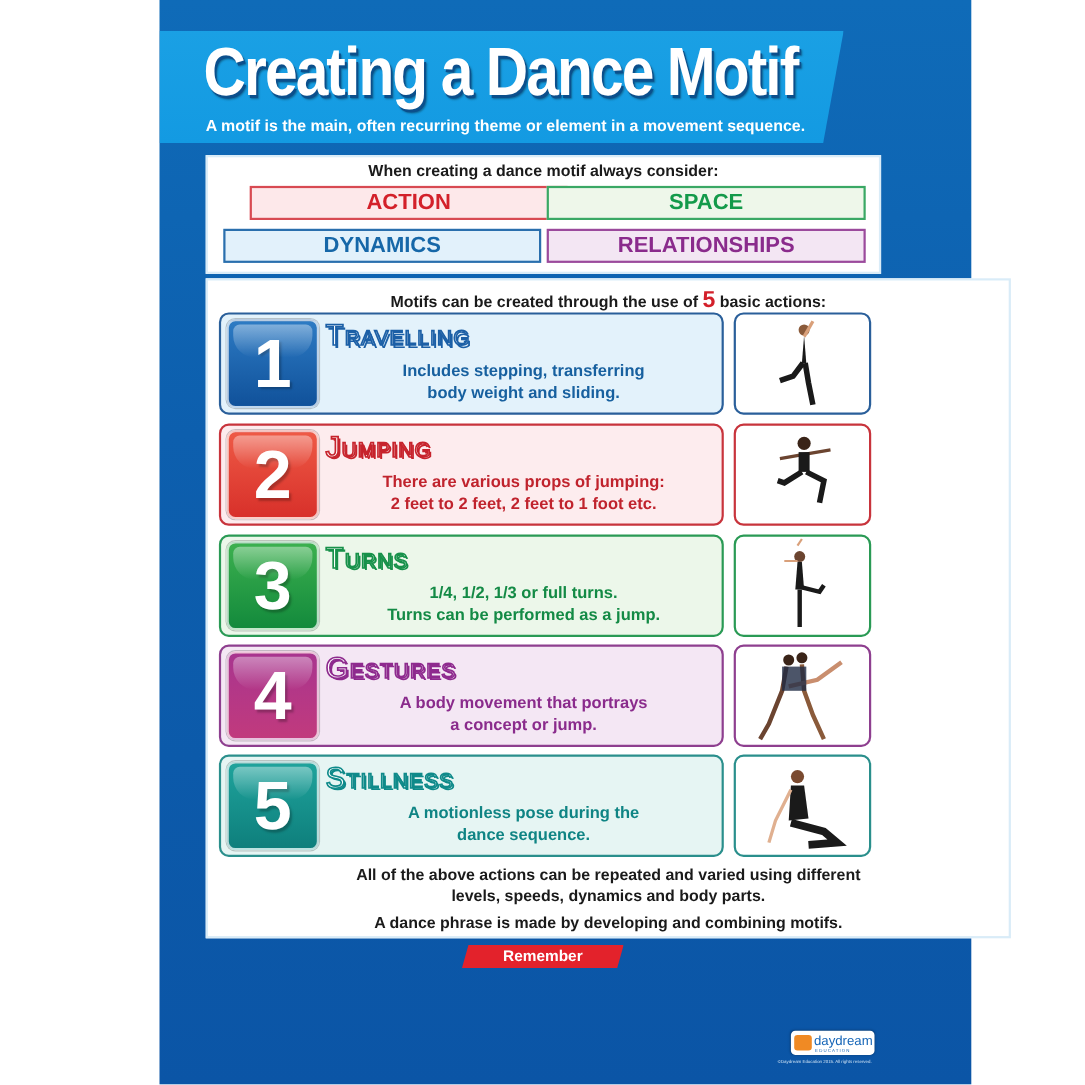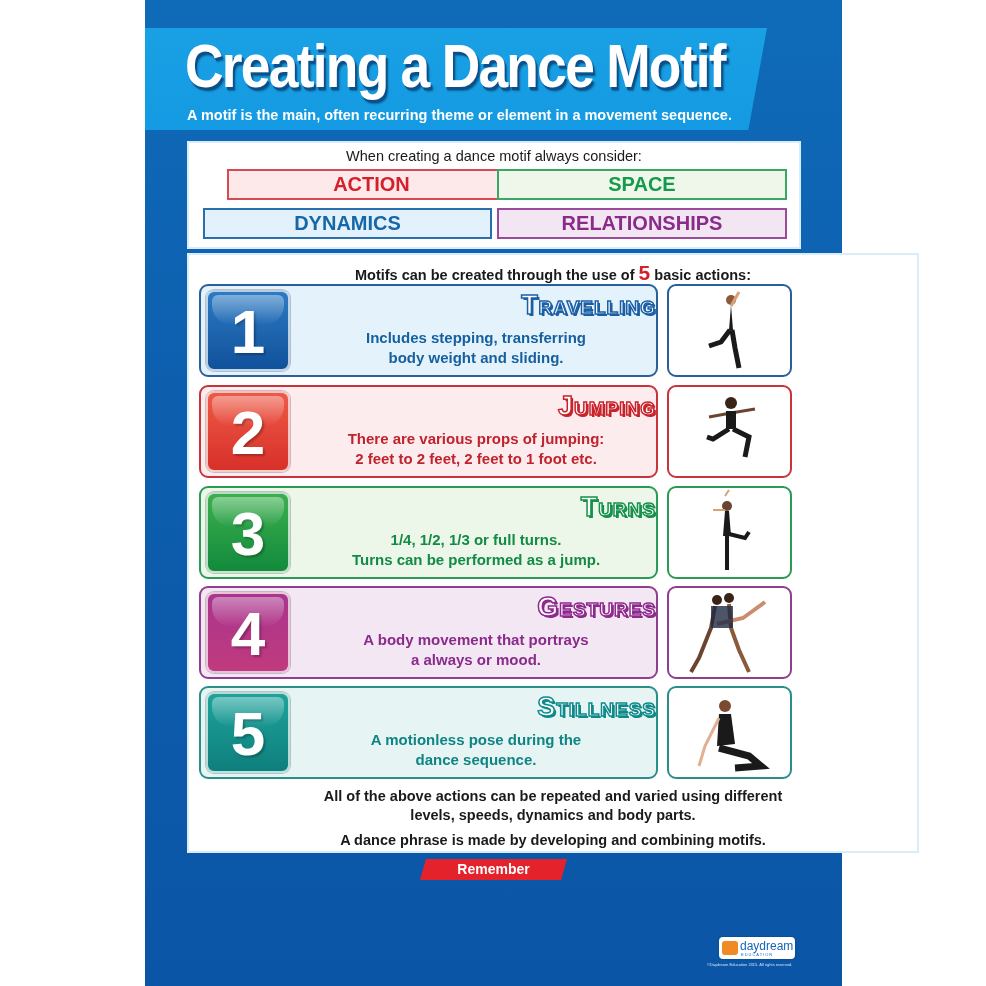--- a/index.html
+++ b/index.html
@@ -1,39 +1,40 @@
 <!DOCTYPE html>
 <html><head>
 <meta charset="utf-8">
 <style>
   html, body { margin: 0; padding: 0; background: #ffffff; }
   body { width: 986px; height: 986px; position: relative; overflow: hidden; font-family: "Liberation Sans", "DejaVu Sans", sans-serif; }
   .poster {
     position: absolute; left: 145px; top: 0; width: 697px; height: 986px;
     background: linear-gradient(180deg, #0f6bb8 0%, #0d5fae 40%, #0b55a6 100%);
+    padding-left: 41px;
   }
   .title-banner {
     position: absolute; left: 0; top: 28px; width: 622px; height: 102px;
     background: linear-gradient(180deg, #1aa0e4 0%, #139ae2 100%);
     clip-path: polygon(0 0, 100% 0, 97% 100%, 0 100%);
     box-shadow: 0 2px 4px rgba(0,0,0,0.25);
   }
   .title-text {
     position: absolute; left: 40px; top: 2px; font-family: "Liberation Sans", sans-serif; font-weight: bold;
     font-size: 62px; color: #ffffff; letter-spacing: -2px; transform: scaleX(0.86); transform-origin: left top;
     text-shadow: 2px 3px 0 #0b4f8c, 3px 4px 2px rgba(0,0,0,0.35); white-space: nowrap;
   }
   .subtitle-text {
     position: absolute; left: 42px; top: 79px; font-size: 14.5px; font-weight: bold; color: #ffffff; white-space: nowrap;
   }
   .panel {
     position: absolute; background: #ffffff; border: 2px solid #d9ecf8; box-sizing: border-box;
   }
   .consider-panel { left: 42px; top: 141px; width: 614px; height: 108px; }
-  .consider-heading { position: absolute; left: 0; right: 0; top: 5px; text-align: center; font-size: 14.5px; font-weight: normal; color: #1a1a1a; }
+  .consider-heading { position: absolute; left: 0; right: 0; top: 5px; text-align: center; font-size: 14.5px; font-weight: bold; color: #1a1a1a; }
   .consider-box {
     position: absolute; height: 31px; box-sizing: border-box; border: 2px solid; text-align: center;
     font-size: 20px; font-weight: bold; line-height: 27px;
   }
   .actions-panel { left: 42px; top: 253px; width: 732px; height: 600px; }
   .actions-heading { position: absolute; left: 0; right: 0; top: 6px; text-align: center; font-size: 14.5px; font-weight: bold; color: #1a1a1a; }
   .actions-heading .five { color: #d3202a; font-size: 21px; }
   .action-row { position: absolute; left: 10px; width: 595px; height: 93px; }
   .action-card {
     position: absolute; left: 0; top: 0; width: 459px; height: 93px; border: 2px solid; border-radius: 9px; box-sizing: border-box;
@@ -43,22 +44,22 @@
     border: 2px solid rgba(255,255,255,0.7);
     box-shadow: 0 0 0 1px rgba(0,0,0,0.2);
     color: #ffffff; font-size: 62px; font-weight: bold; text-align: center; line-height: 80px;
     text-shadow: 2px 2px 2px rgba(0,0,0,0.25);
   }
   .num-tile::before {
     content: ""; position: absolute; left: 4px; right: 4px; top: 3px; height: 30px; border-radius: 6px 6px 20px 20px;
     background: linear-gradient(180deg, rgba(255,255,255,0.4), rgba(255,255,255,0));
   }
   .action-title {
-    position: absolute; left: 95px; right: 0; top: 4px; text-align: right;
-    font-size: 27px; font-weight: bold; color: #ffffff; letter-spacing: 1px; font-variant: small-caps;
+    position: absolute; left: 95px; right: 0; top: 4px; text-align: left;
+    font-size: 27px; font-weight: normal; color: #ffffff; letter-spacing: 1px; font-variant: small-caps;
   }
   .action-desc {
     position: absolute; left: 95px; right: 0; top: 42px; text-align: center; font-size: 15px; font-weight: bold; line-height: 20px;
   }
   .photo-card {
     position: absolute; left: 468px; top: 0; width: 125px; height: 93px; border: 2px solid; border-radius: 9px; box-sizing: border-box;
     background: #ffffff; overflow: hidden;
   }
   .photo-card svg { position: absolute; left: 0; top: 0; }
   .footer-note { position: absolute; left: 0; right: 0; text-align: center; font-size: 14.5px; font-weight: bold; color: #1a1a1a; line-height: 19px; }
@@ -165,21 +166,21 @@
         </svg>
       </div>
     </div>
 
     <div class="action-row" id="row3" style="top:331px;">
       <div class="action-card" style="background: rgb(244, 231, 244); border-color: rgb(142, 63, 143);">
         <div class="num-tile" style="background: linear-gradient(rgb(168, 53, 143), rgb(193, 58, 125));">4</div>
         <div class="action-title" style="-webkit-text-stroke: 1.5px rgb(142, 42, 142); text-shadow: rgb(142, 42, 142) 2px 2px 0px;">Gestures</div>
         <div class="action-desc" style="color: rgb(138, 43, 140);">
           <div>A body movement that portrays</div>
-          <div>a always or mood.</div>
+          <div>a concept or jump.</div>
         </div>
       </div>
       <div class="photo-card" style="border-color: rgb(142, 63, 143);">
         <svg width="121" height="89" viewBox="0 0 121 89">
           <circle cx="48" cy="12" r="5" fill="#3a2418"></circle>
           <circle cx="60" cy="10" r="5" fill="#3a2418"></circle>
           <path d="M46 18 L42 40 L30 70 L22 84" stroke="#6b4430" stroke-width="4" fill="none"></path>
           <path d="M60 16 L62 40 L70 62 L80 84" stroke="#8a5a3a" stroke-width="4" fill="none"></path>
           <path d="M48 36 L74 30 L96 14" stroke="#c98e6e" stroke-width="4" fill="none"></path>
           <rect x="42" y="18" width="22" height="22" fill="#1f2a44" opacity="0.8"></rect>

